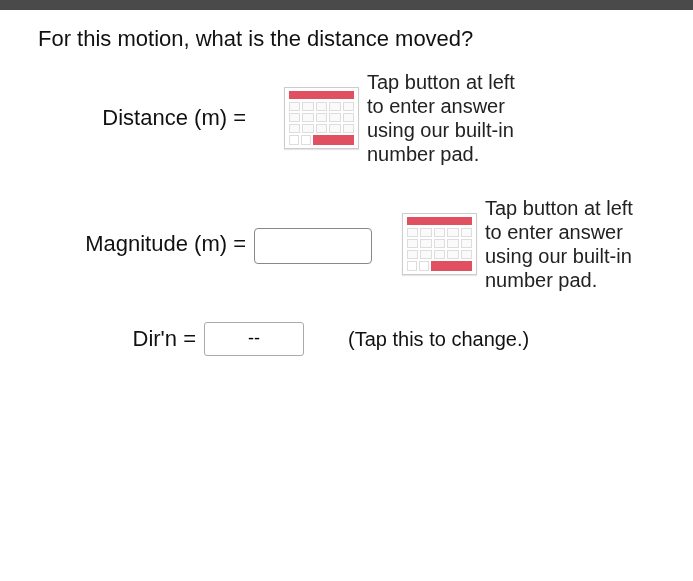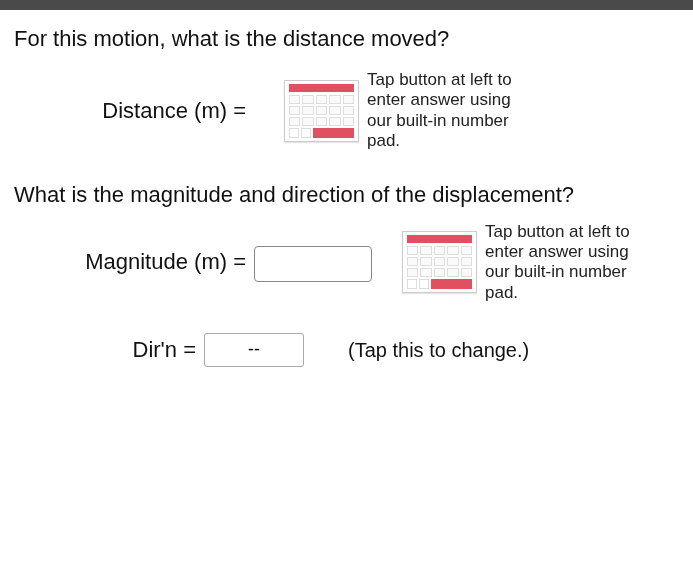--- a/index.html
+++ b/index.html
@@ -21,20 +21,21 @@
   .problem-text {
     font-size: 22px;
     line-height: 1.35;
     color: #111;
     margin-bottom: 110px;
   }
   .question {
     font-size: 22px;
     color: #111;
     margin-bottom: 18px;
+    margin-left: 24px;
   }
   .row {
     display: flex;
     align-items: center;
     margin-bottom: 30px;
   }
   .label {
     font-size: 22px;
     color: #111;
     text-align: right;
@@ -109,21 +110,21 @@
   }
   .pad-bottom {
     display: flex;
     gap: 2px;
     height: 10px;
     margin-top: 2px;
   }
   .pad-small { width: 10px; border:1px solid #ddd; }
   .pad-enter { flex:1; background:#e05060; }
   .hint {
-    font-size: 17px;
+    font-size: 20px;
     color: #222;
     width: 160px;
     margin-left: 8px;
     line-height: 1.2;
   }
   .tap-hint {
     font-size: 20px;
     color: #111;
     margin-left: 44px;
   }
@@ -161,21 +162,20 @@
       </div>
       <div class="pad-bottom">
         <div class="pad-small"></div>
           <div class="pad-small"></div>
           <div class="pad-enter"></div>
       </div>
     </div>
     <div class="hint">Tap button at left to enter answer using our built-in number pad.</div>
   </div>
 
-  <div class="question" style="margin-bottom:14px">What is the magnitude and direction of the displacement?</div>
 
   <div class="row">
     <div class="label magnitude-label">Magnitude (m) =</div>
     <input class="input-plain" value="" style="">
     <div class="pad-btn">
       <div class="pad-header"></div>
       <div class="pad-grid">
         <div class="pad-key"></div>
           <div class="pad-key"></div>
           <div class="pad-key"></div>

